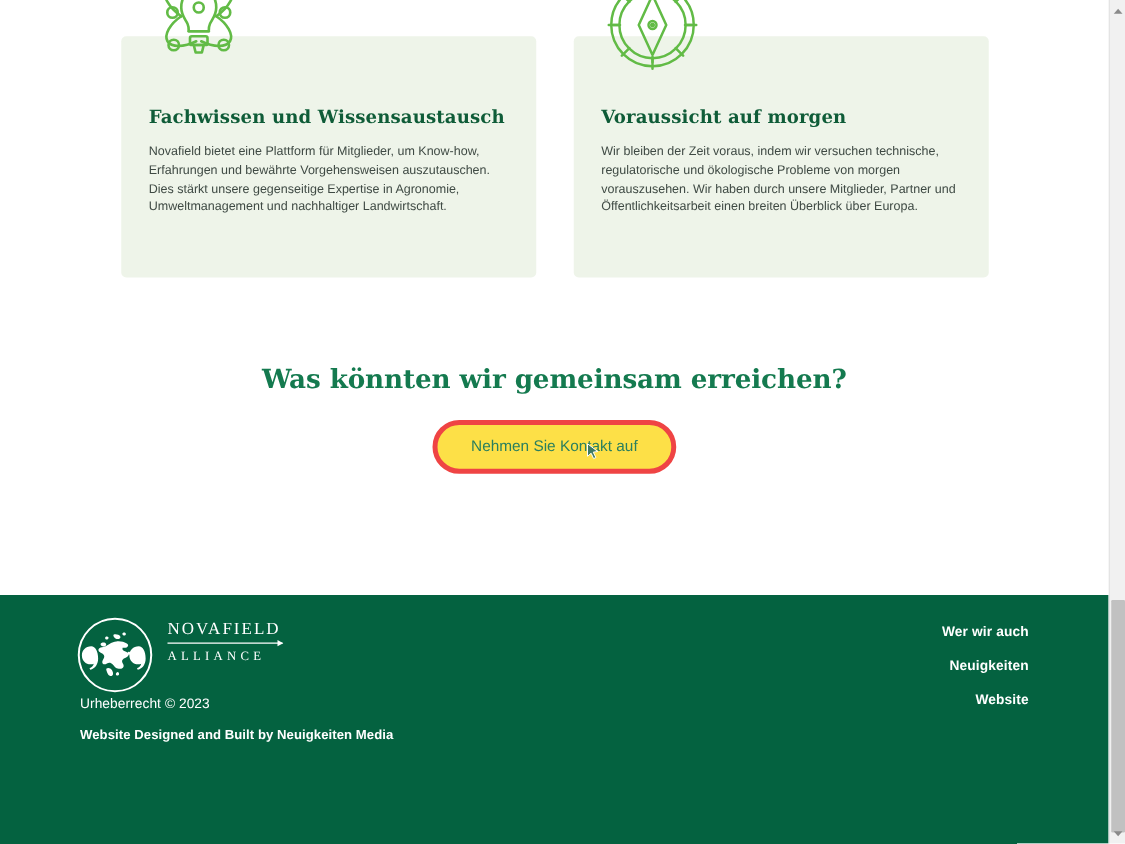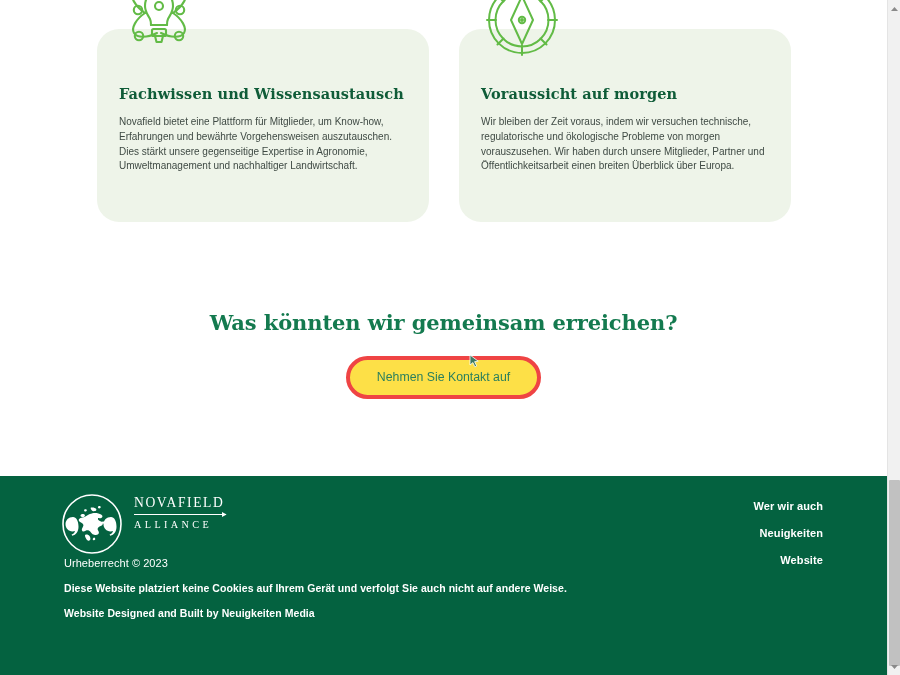--- a/index.html
+++ b/index.html
@@ -31,21 +31,21 @@
     left: 97px; top: 29px;
     width: 695px;
     display: flex;
     gap: 30px;
   }
   .card {
     position: relative;
     width: 332px;
     height: 193px;
     background: #eef4e9;
-    border-radius: 22px;
+    border-radius: 4px;
     padding: 56px 22px 0 22px;
   }
   .card-icon {
     position: absolute;
     top: -45px;
     left: 22px;
     width: 80px; height: 72px;
     line-height: 0;
   }
   .card h3 {
@@ -63,21 +63,20 @@
     max-width: 292px;
   }
   .card.card-2 p { max-width: 300px; }
 
   
   .cta {
     position: absolute;
     left: 0; top: 290px;
     width: 887px;
     text-align: center;
-    margin-top: 20px;
   }
   .cta h2 {
     font-family: "DejaVu Serif", "Liberation Serif", serif;
     font-size: 21px;
     font-weight: 700;
     color: #147a4f;
     letter-spacing: -0.1px;
   }
   .cta-btn {
     display: inline-block;
@@ -254,21 +253,20 @@
             <text x="1" y="14" font-family="'Liberation Serif', serif" font-size="13.6" letter-spacing="1.6" fill="#ffffff">NOVAFIELD</text>
             <line x1="1" y1="21.5" x2="93" y2="21.5" stroke="#ffffff" stroke-width="1"></line>
             <path d="M89 19l4.6 2.5L89 24z" fill="#ffffff"></path>
             <text x="1" y="35" font-family="'Liberation Serif', serif" font-size="10.2" letter-spacing="3.4" fill="#ffffff">ALLIANCE</text>
           </svg>
         </div>
       </div>
 
       <div class="footer-legal">
         <div>Urheberrecht © 2023</div>
-        <div>Diese Website platziert keine Cookies auf Ihrem Gerät und verfolgt Sie auch nicht auf andere Weise.</div>
         <div>Website Designed and Built by Neuigkeiten Media</div>
       </div>
 
       <div class="footer-nav">
         <a>Wer wir auch</a>
         <a>Neuigkeiten</a>
         <a>Website</a>
       </div>
 
     </div>

